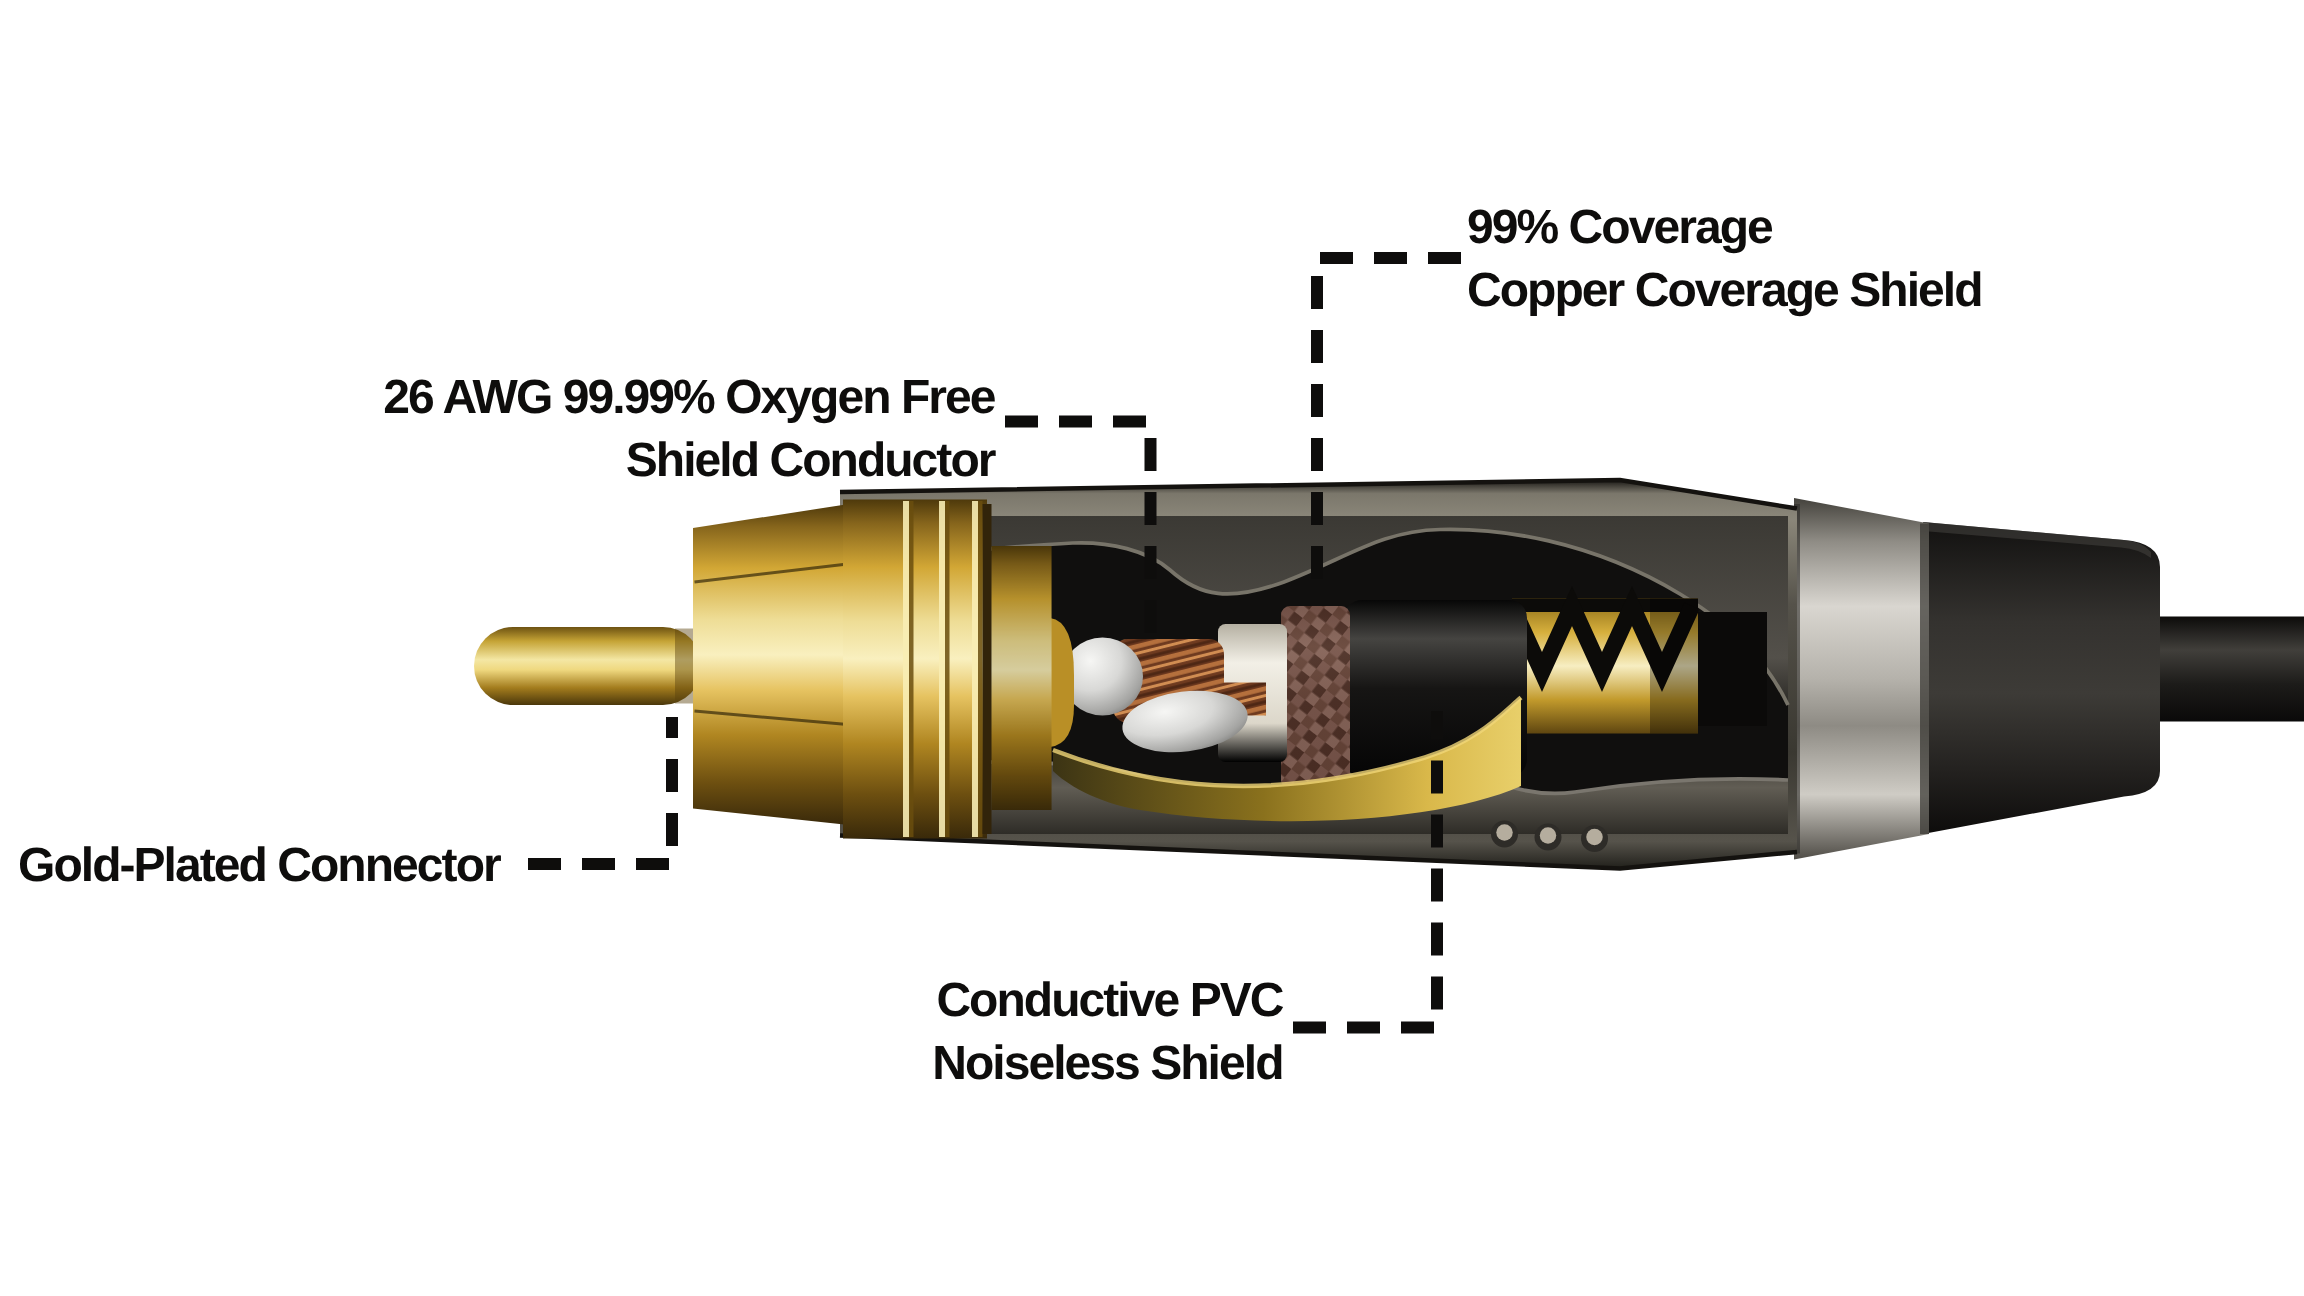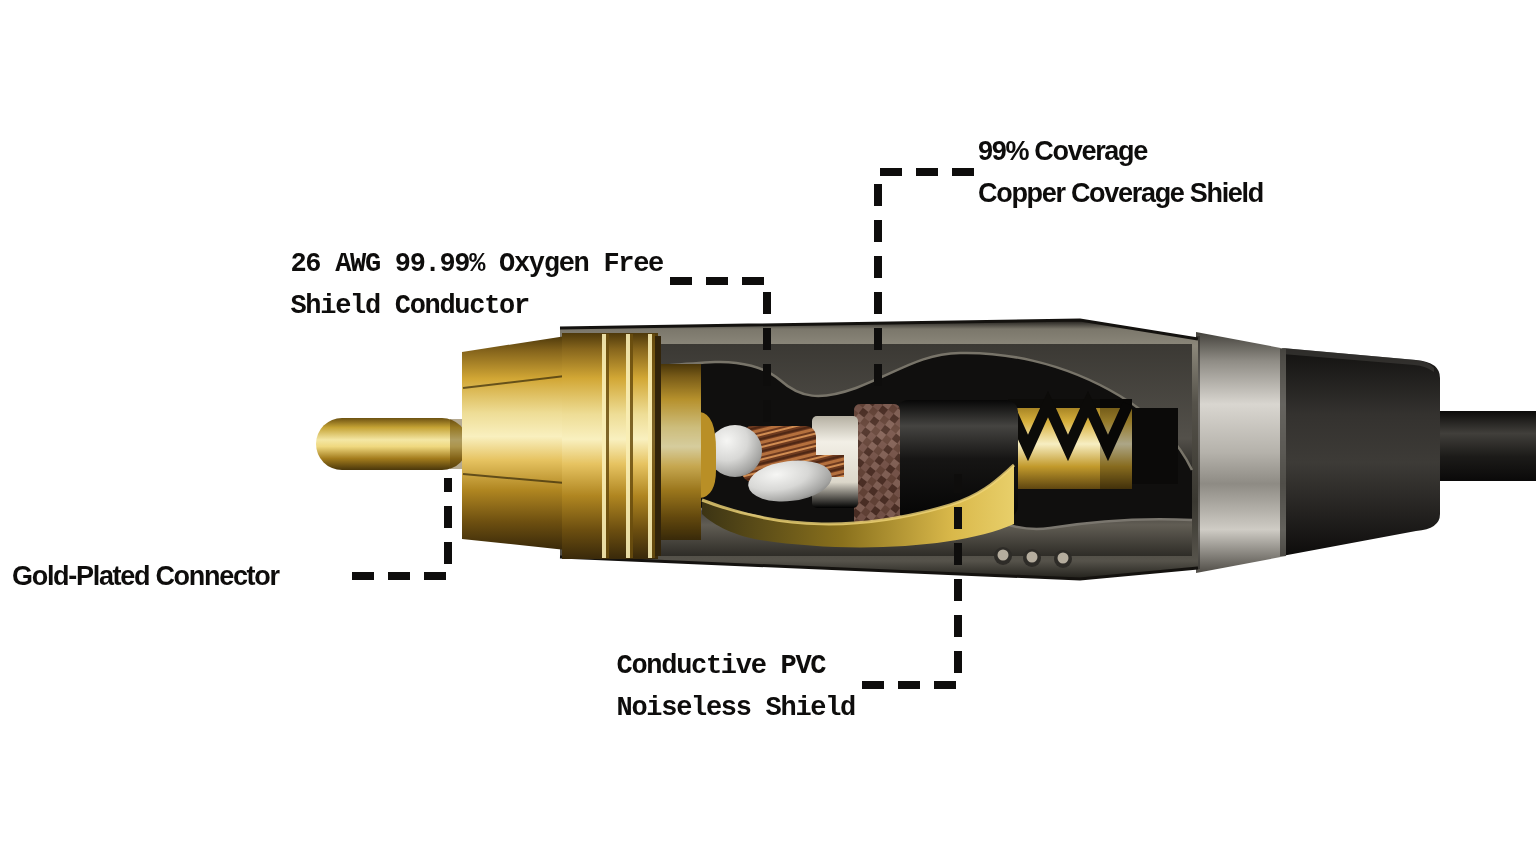--- a/index.html
+++ b/index.html
@@ -17,24 +17,24 @@
   }
   html,body{margin:0;padding:0;background:#e8e8e8;}
   .stage{
     position:relative;width:1536px;height:864px;overflow:hidden;
     background:var(--background);
     font-family:"Liberation Sans","DejaVu Sans",sans-serif;
   }
   .stage svg{position:absolute;left:0;top:0;}
   .label{
     position:absolute;
-    font-weight:700;font-size:27px;line-height:42px;letter-spacing:-1.3px;
+    font-weight:700;font-size:32px;line-height:42px;letter-spacing:-1.3px;
     color:var(--label-text);white-space:nowrap;
   }
-  .label.right{text-align:left;font-family:Liberation Mono, monospace;}
+  .label.right{text-align:right;}
   .callout{
     stroke:var(--callout-line);stroke-width:8;fill:none;
     stroke-dasharray:22 14;stroke-linecap:butt;
   }
 </style>
 </head>
 <body>
 
 <div class="stage">
 

